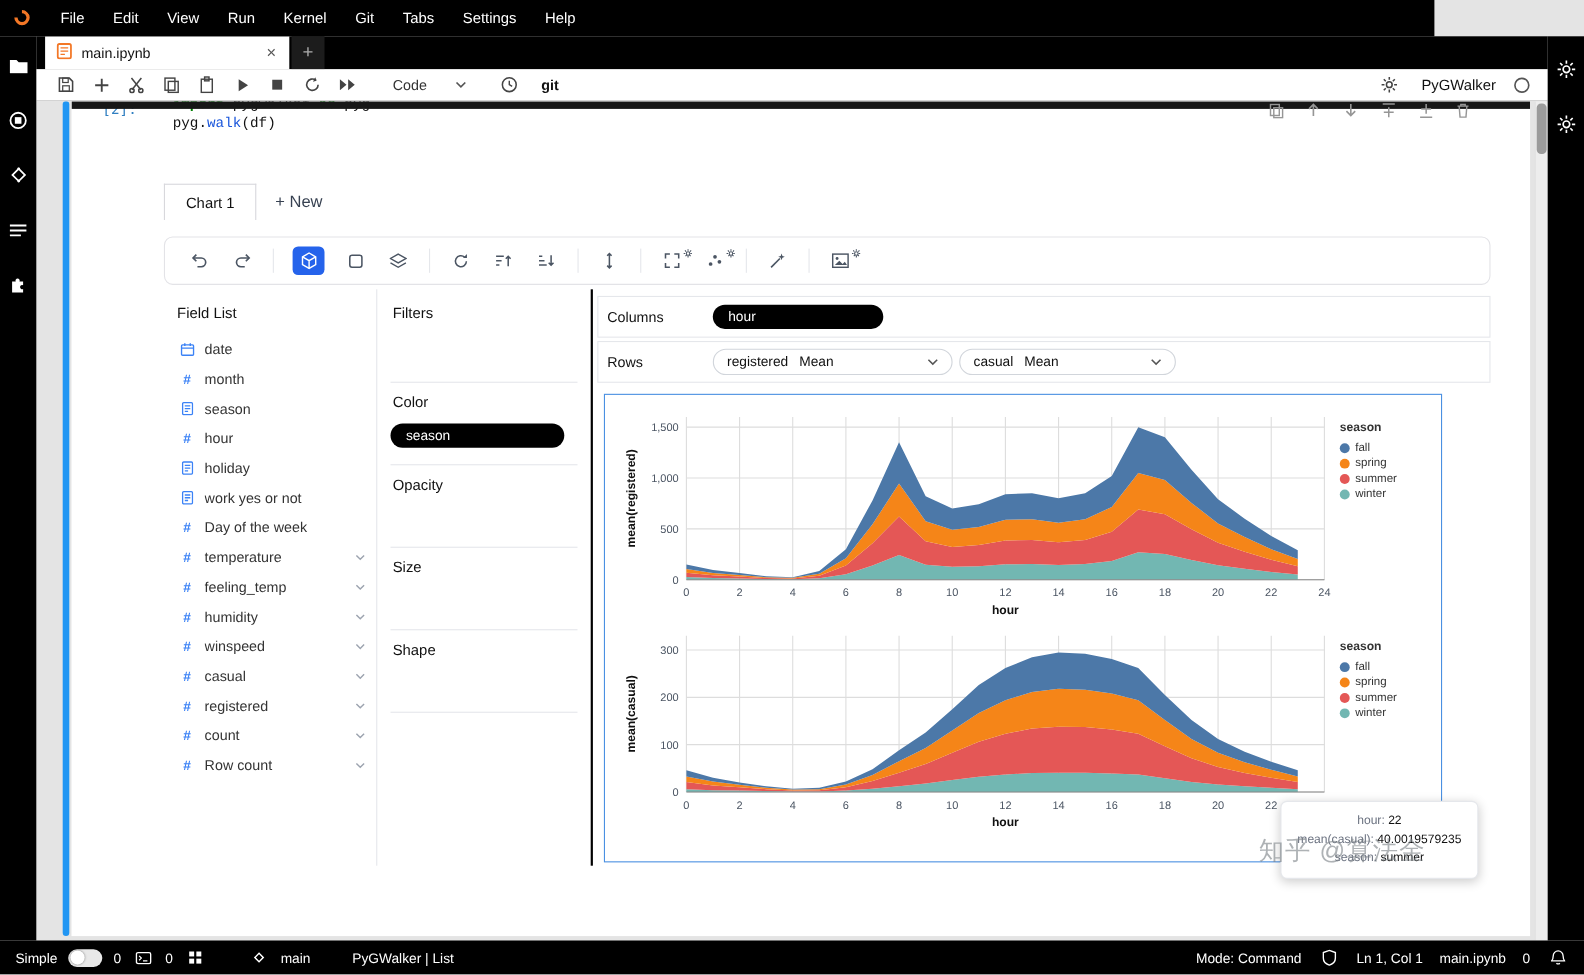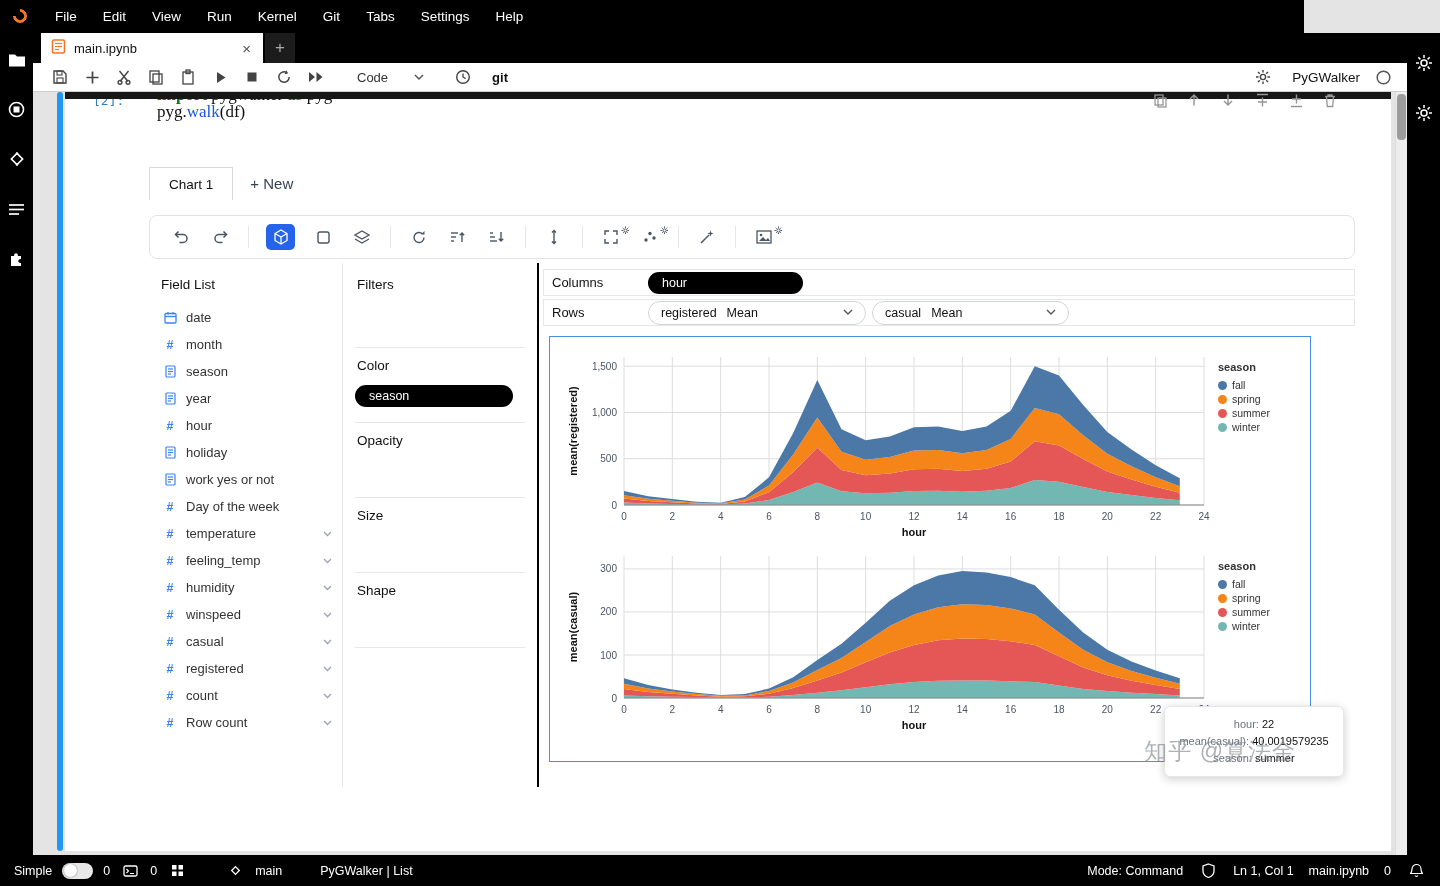--- a/index.html
+++ b/index.html
@@ -39,21 +39,21 @@
 
 .nbarea{flex:1;position:relative;background:#e4e4e4;overflow:hidden}
 .vscroll{position:absolute;right:0;top:0;width:12px;bottom:0;background:#ededed;border-left:1px solid #ddd}
 .vthumb{position:absolute;right:1px;top:2px;width:9px;height:46px;background:#9b9b9b;border-radius:4px}
 .active-bar{position:absolute;left:24px;top:0;width:6px;bottom:4px;background:#2196f3;border-radius:3px;z-index:5}
 .cellbody{position:absolute;left:32px;right:16px;top:0;bottom:4px;background:#fff;overflow:hidden}
 .darkstrip{position:absolute;left:0;right:0;top:0;height:7px;background:#171717;z-index:3}
 .cell-toolbar{position:absolute;top:-1px;right:52px;display:flex;gap:16px;z-index:4}
 .cell-toolbar .ctbtn{width:18px;height:18px;display:flex;align-items:center;justify-content:center}
 .prompt{position:absolute;left:28px;top:1px;color:#307fc1;font-family:"DejaVu Sans Mono",monospace;font-size:13px}
-.code-area{position:absolute;left:92px;top:-6px;font-family:Liberation Serif, serif;font-size:17px;line-height:17px;color:#111;z-index:2}
+.code-area{position:absolute;left:92px;top:-6px;font-family:Liberation Mono, monospace;font-size:13px;line-height:17px;color:#111;z-index:2}
 .code-line{white-space:pre}
 .kw{color:#008000;font-weight:bold}
 .fn{color:#1a56db}
 
 .output{position:absolute;left:0;right:0;top:34px;bottom:0;padding:20px 36px 0 84px}
 .gw{font-size:13px;color:#111}
 .dataset-bar{height:48px;border:1px solid #e3e3e7;border-radius:8px;box-shadow:0 1px 2px rgba(0,0,0,.05);display:flex;align-items:center;padding:0 16px;gap:10px;background:#fff}
 .ds-label{font-size:13.5px;margin-right:6px}
 .ds-select{height:30px;border:1px solid #d1d5db;border-radius:4px;display:flex;align-items:center;padding:0 10px;gap:20px;font-size:13px}
 .gw-btn{height:30px;border:1px solid #d1d5db;border-radius:4px;background:#fff;padding:0 15px;font-size:13px;color:#111;display:flex;align-items:center}
@@ -73,21 +73,21 @@
 .fl-ic{width:14px;display:flex;justify-content:center}
 .hashic{color:#3b82f6;font-weight:bold;font-size:12.5px}
 .fl-name{flex:1;white-space:nowrap;overflow:hidden}
 .fl-chev{display:flex;align-items:center}
 .enc-col{width:196px;border-right:2px solid #000000;padding:4px 12px 0 12px}
 .sec-title{font-size:13.5px;margin:10px 2px 10px 2px}
 .sec-drop{min-height:40px;border-bottom:1px solid #e5e7eb;margin-bottom:4px;padding:2px 0 8px 0}
 .pill-dark{height:22px;background:#000;color:#fff;border-radius:11px;display:flex;align-items:center;padding:0 14px;font-size:12.5px}
 .pill-season{width:158px}
 .view-col{flex:1;padding:6px 0 0 4px;position:relative}
-.axis-row{border:1px solid #e5e7eb;height:27px;display:flex;align-items:center;margin-bottom:3px;background:#fff}
+.axis-row{border:1px solid #e5e7eb;height:38px;display:flex;align-items:center;margin-bottom:3px;background:#fff}
 .axis-label{width:104px;padding-left:8px;font-size:13px}
 .axis-pills{display:flex;gap:6px;align-items:center}
 .pill-hour{width:155px}
 .pill-field{height:24px;border:1px solid #d1d5db;border-radius:12px;display:flex;align-items:center;padding:0 12px;font-size:12.5px;background:#fff}
 .pf-reg{width:218px}
 .pf-cas{width:197px}
 .pill-field .agg{margin-left:10px;color:#111}
 .pill-field .pf-chev{margin-left:auto;display:flex;align-items:center}
 .chart-box{margin:10px 44px 0 6px;border:1.5px solid #4a90e2;height:426px;position:relative;padding:12px 0 0 16px;background:#fff}
 .chart-row{display:flex;align-items:flex-start}
@@ -489,33 +489,20 @@
                       <svg width="11" height="13">
                         <g fill="none" stroke="#3b82f6" stroke-width="1.2">
                           <rect x="1" y="1" width="9" height="11" rx="1"></rect>
                           <line x1="3" y1="4" x2="8" y2="4"></line>
                           <line x1="3" y1="6.5" x2="8" y2="6.5"></line>
                           <line x1="3" y1="9" x2="6" y2="9"></line>
                         </g>
                       </svg>
                     </span>
                     <span class="fl-name">season</span>
-                  </div>
-                  <div class="fl-item">
-                    <span class="fl-ic">
-                      <svg width="11" height="13">
-                        <g fill="none" stroke="#3b82f6" stroke-width="1.2">
-                          <rect x="1" y="1" width="9" height="11" rx="1"></rect>
-                          <line x1="3" y1="4" x2="8" y2="4"></line>
-                          <line x1="3" y1="6.5" x2="8" y2="6.5"></line>
-                          <line x1="3" y1="9" x2="6" y2="9"></line>
-                        </g>
-                      </svg>
-                    </span>
-                    <span class="fl-name">year</span>
                   </div>
                   <div class="fl-item">
                     <span class="fl-ic">
                       <span class="hashic">#</span>
                     </span>
                     <span class="fl-name">hour</span>
                   </div>
                   <div class="fl-item">
                     <span class="fl-ic">
                       <svg width="11" height="13">

